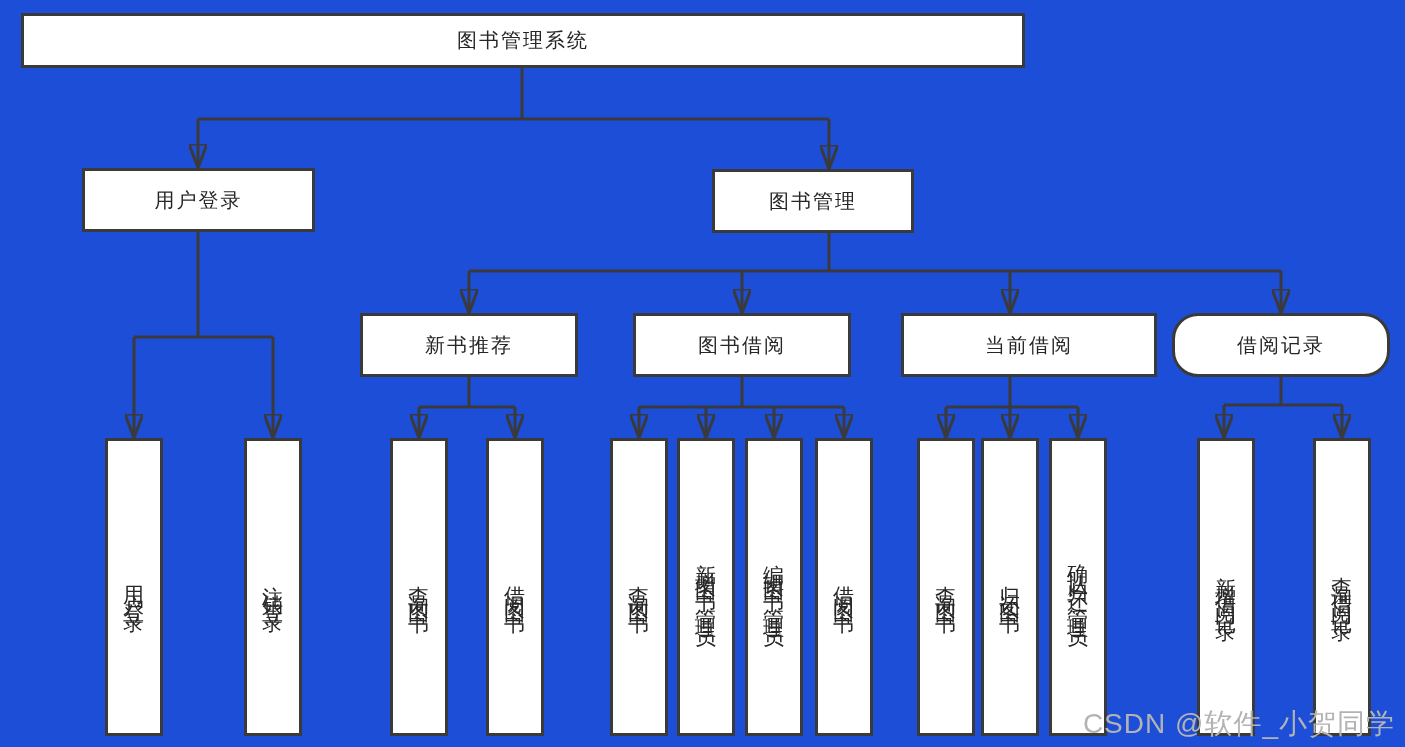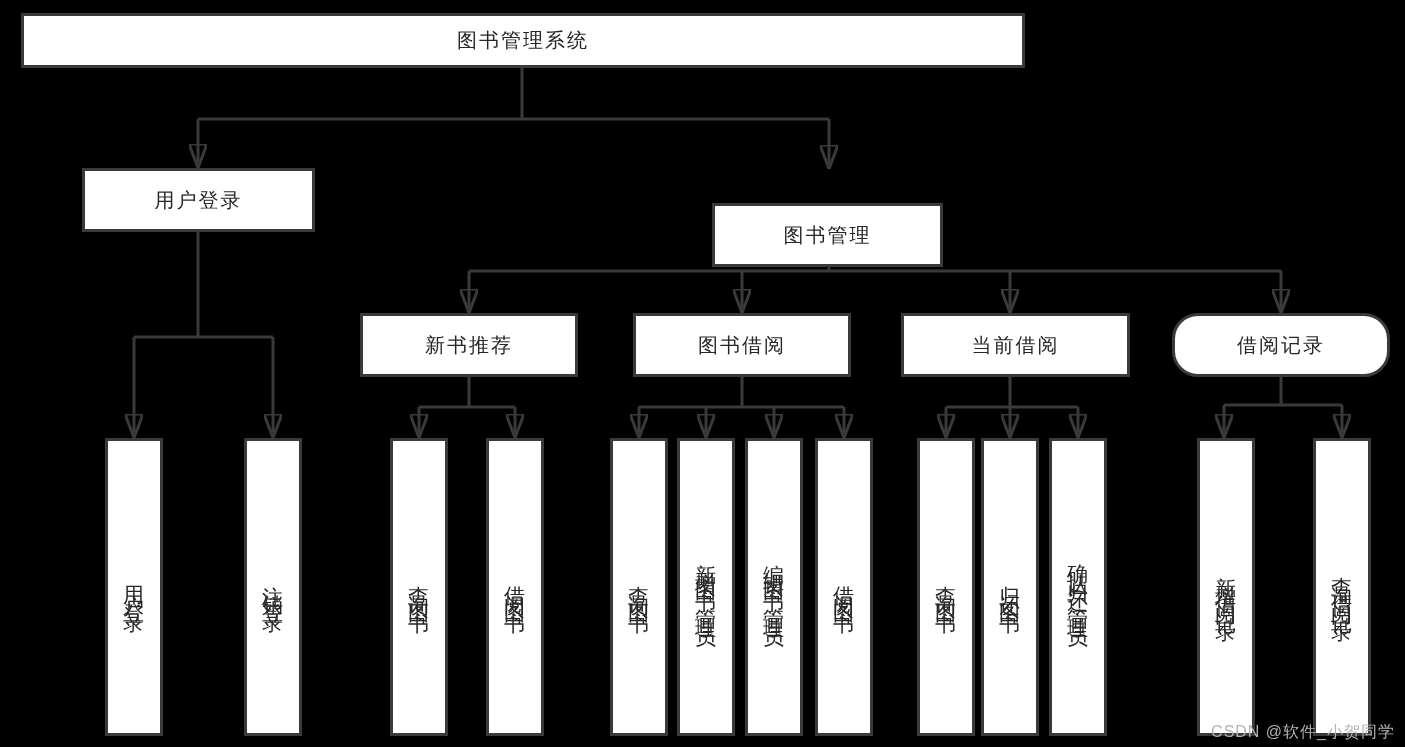--- a/index.html
+++ b/index.html
@@ -1,20 +1,20 @@
 <!DOCTYPE html>
 <html><head>
 <meta charset="utf-8">
 <style>
   html, body { margin: 0; padding: 0; background: #ffffff; }
   .stage {
     position: relative;
     width: 1405px;
     height: 747px;
-    background: #000000;
+    background: #1d4ed8;
     font-family: "Liberation Sans", "DejaVu Sans", sans-serif;
     color: #262626;
     overflow: hidden;
   }
   .connectors {
     position: absolute;
     left: 0; top: 0;
     width: 1405px; height: 747px;
   }
   .connectors path { stroke: #3a3a3a; stroke-width: 3; fill: none; }
@@ -34,21 +34,21 @@
     text-orientation: mixed;
     font-size: 21px;
     line-height: 1;
     letter-spacing: 9px;
     max-height: 288px;
   }
   .watermark {
     position: absolute;
     right: 10px;
     bottom: 4px;
-    font-size: 16px;
+    font-size: 28px;
     color: #b3b3b3;
     letter-spacing: 1px;
     z-index: 5;
     white-space: nowrap;
   }
 </style>
 </head>
 <body>
 
 <div class="stage">
@@ -101,31 +101,31 @@
     <path d="M1342,405 L1342,433" marker-end="url(#ah)"></path>
   </svg>
 
   <div class="box h" style="left:21px; top:13px; width:1004px; height:55px;">
     <span>图书管理系统</span>
   </div>
 
   <div class="box h" style="left:82px; top:168px; width:233px; height:64px;">
     <span>用户登录</span>
   </div>
-  <div class="box h" style="left:712px; top:169px; width:231px; height:64px;margin-top:34px;">
+  <div class="box h" style="left:712px; top:169px; width:202px; height:64px;">
     <span>图书管理</span>
   </div>
 
   <div class="box h" style="left:360px; top:313px; width:218px; height:64px;text-align:right;">
     <span>新书推荐</span>
   </div>
   <div class="box h" style="left:633px; top:313px; width:218px; height:64px;font-family:Liberation Mono, monospace;">
     <span>图书借阅</span>
   </div>
-  <div class="box h" style="left:901px; top:313px; width:229px; height:64px;">
+  <div class="box h" style="left:901px; top:313px; width:256px; height:64px;">
     <span>当前借阅</span>
   </div>
   <div class="box h" style="left:1172px; top:313px; width:218px; height:64px;border-radius:26px;">
     <span>借阅记录</span>
   </div>
 
   <div class="box v" style="left:105px;">
     <span class="vtxt">用户登录</span>
   </div>
   <div class="box v" style="left:244px;">

